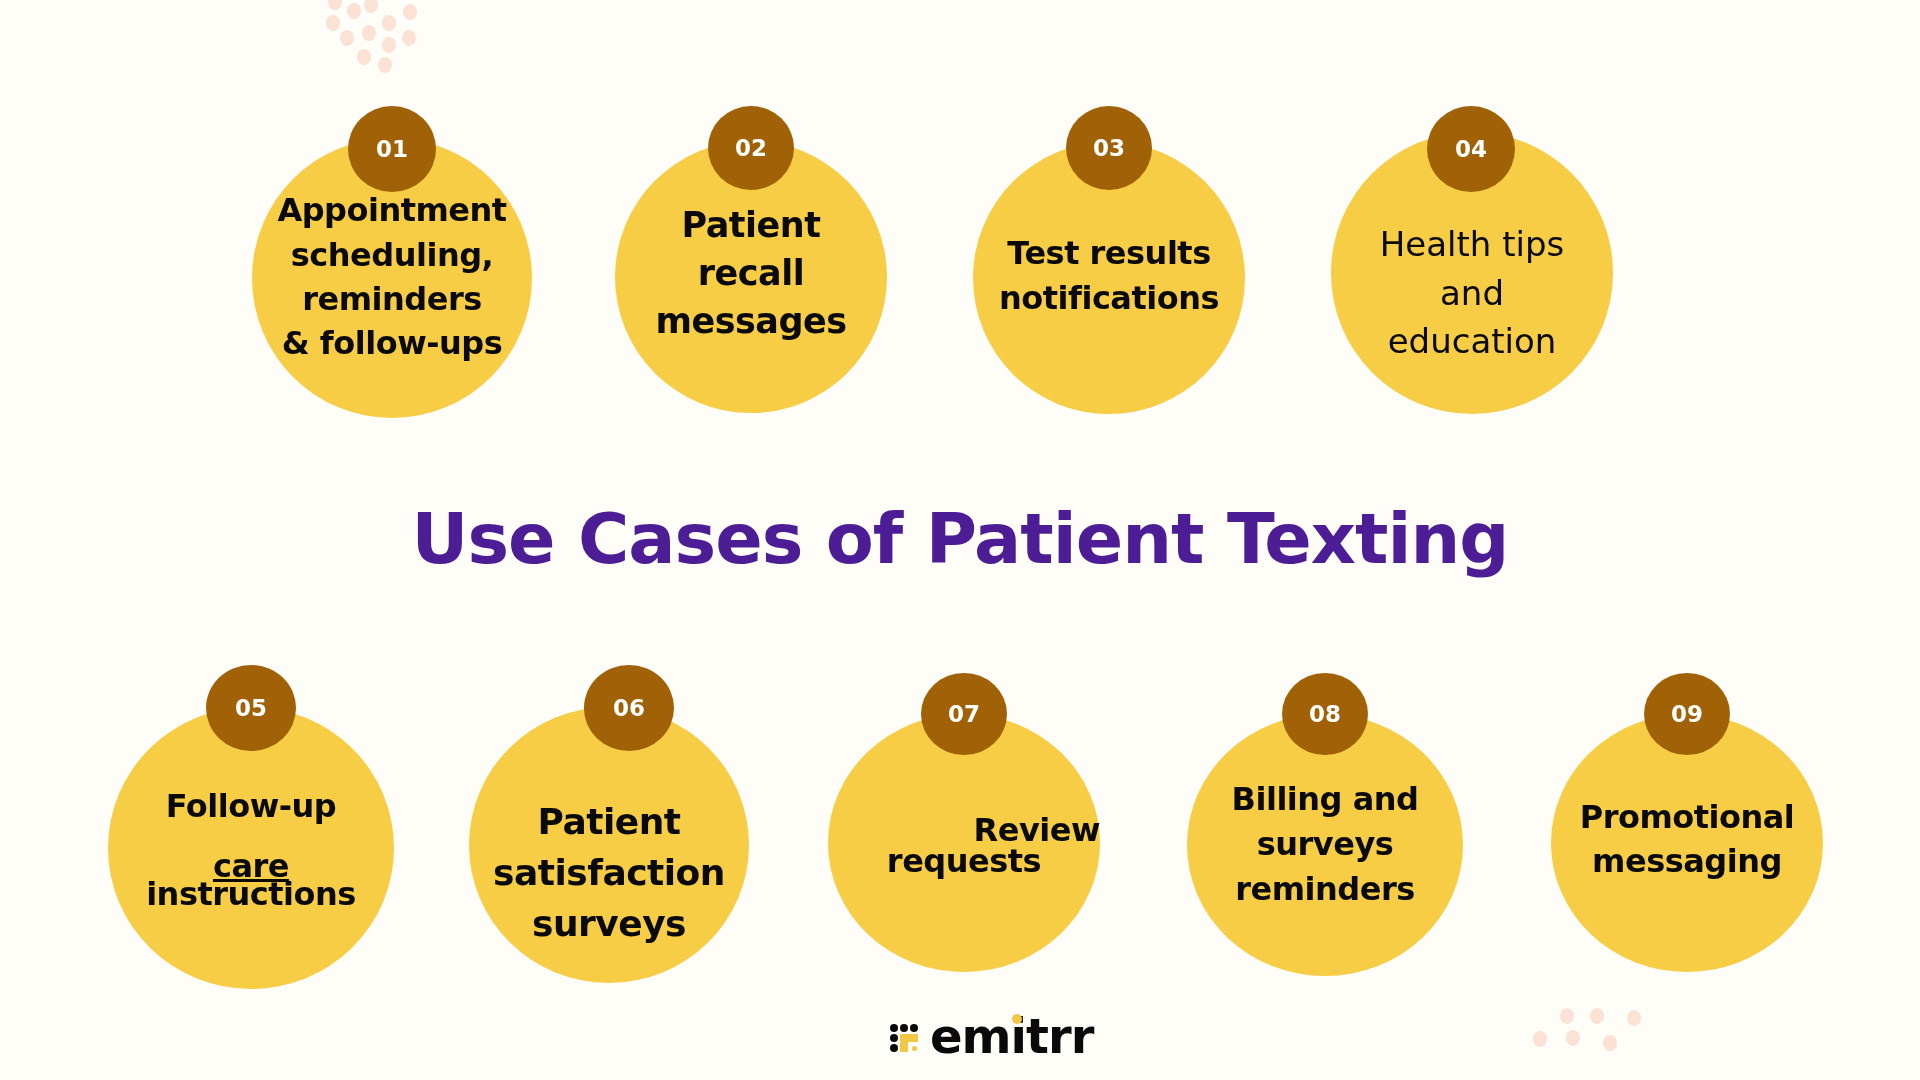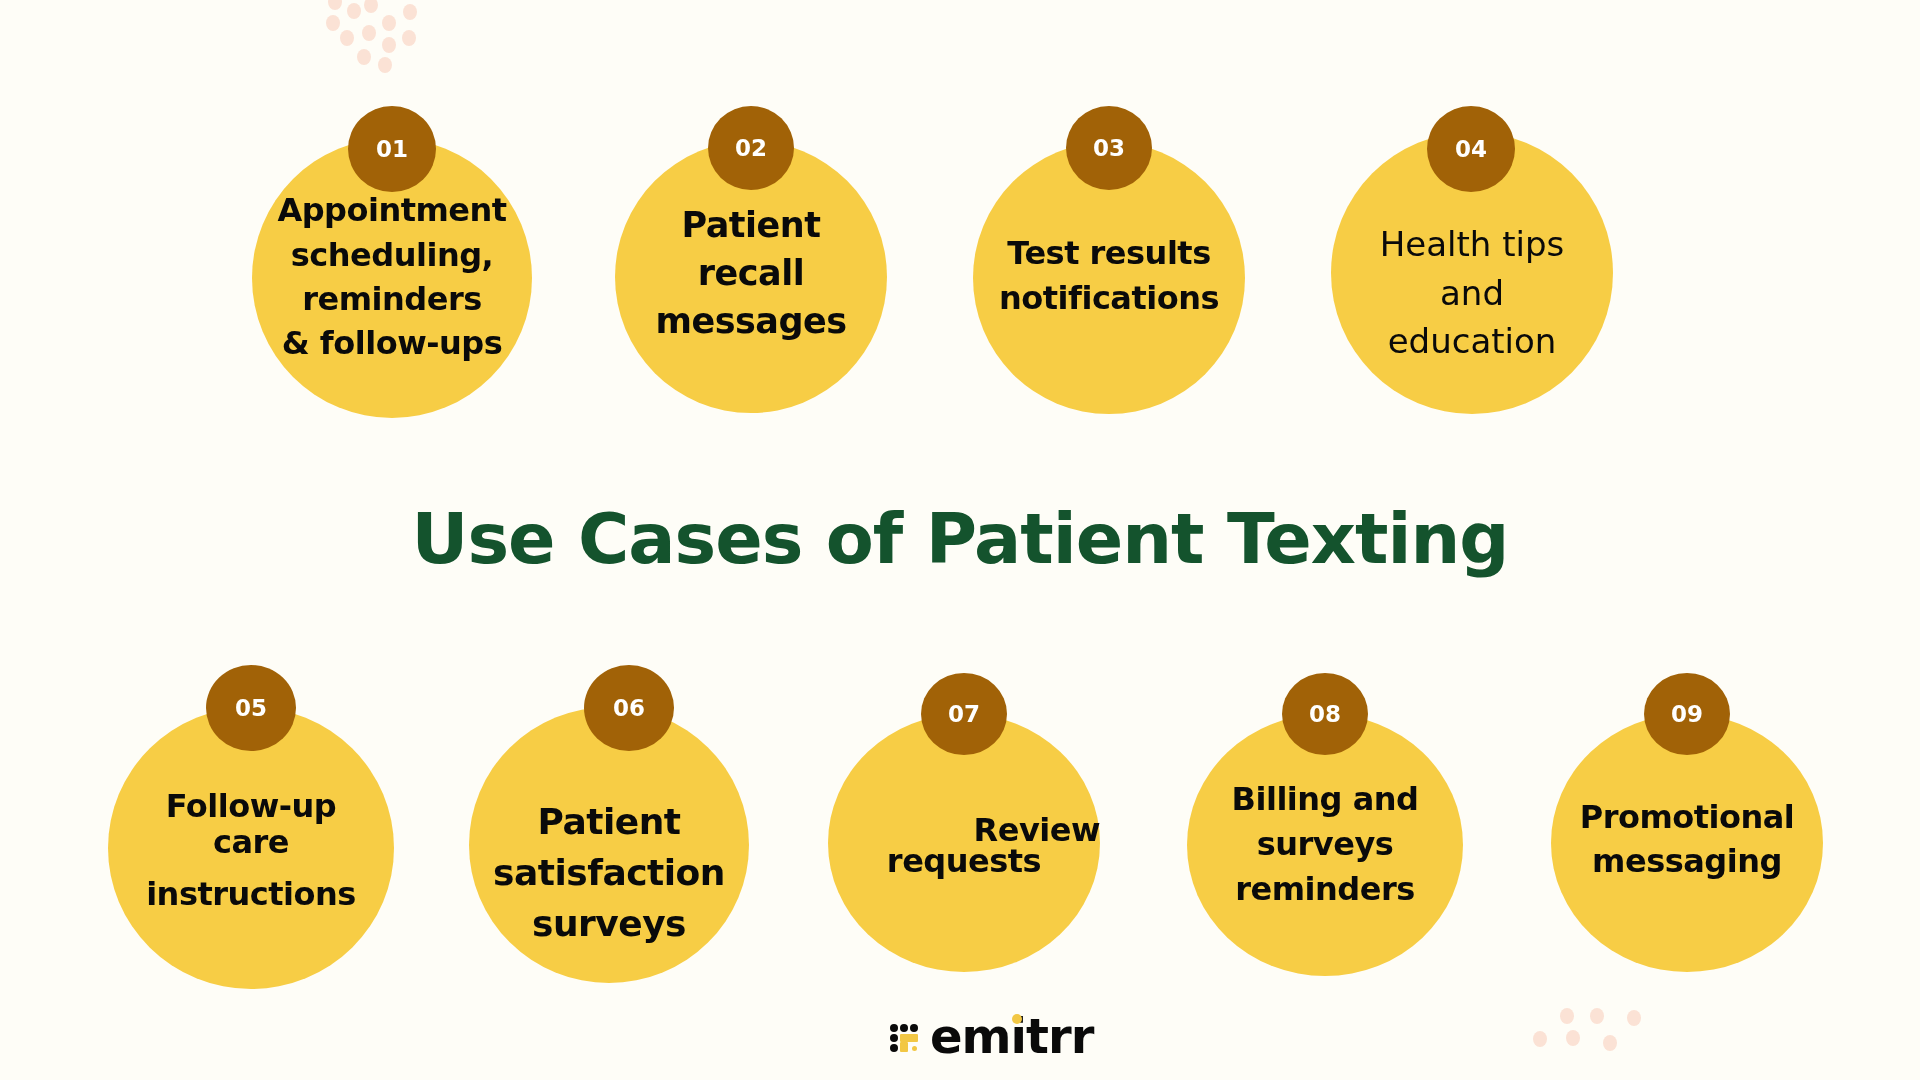--- a/index.html
+++ b/index.html
@@ -60,21 +60,21 @@
       justify-content: center;
     }
     .title {
       position: absolute;
       left: 0;
       width: 1920px;
       top: 497px;
       text-align: center;
       font-size: 70px;
       font-weight: bold;
-      color: #14532d;
+      color: #4c1d95;
       letter-spacing: -1px;
       line-height: 84px;
     }
     .logo {
       position: absolute;
       left: 890px;
       top: 1012px;
       height: 50px;
       width: 200px;
     }
@@ -177,21 +177,21 @@
     <span class="line" style="top:189px;text-align:center;">education</span>
   </div>
 </div>
 <div class="badge" style="left:1427px;top:106px;width:88px;height:86px;">04</div>
 
 <div class="title">Use Cases of Patient Texting</div>
 
 <div class="circle" style="left:108px;top:707px;width:286px;height:282px;">
   <div class="circle-text" style="top:0;font-size:32px;">
     <span class="line" style="top:80px;">Follow-up</span>
-    <span class="line" style="top:116px;">care</span>
+    <span class="line" style="top:140px;text-decoration:underline;">care</span>
     <span class="line" style="top:168px;">instructions</span>
   </div>
 </div>
 <div class="badge" style="left:206px;top:665px;width:90px;height:86px;">05</div>
 
 <div class="circle" style="left:469px;top:707px;width:280px;height:276px;">
   <div class="circle-text" style="top:0;font-size:36px;">
     <span class="line" style="top:94px;">Patient</span>
     <span class="line" style="top:145px;">satisfaction</span>
     <span class="line" style="top:196px;">surveys</span>

